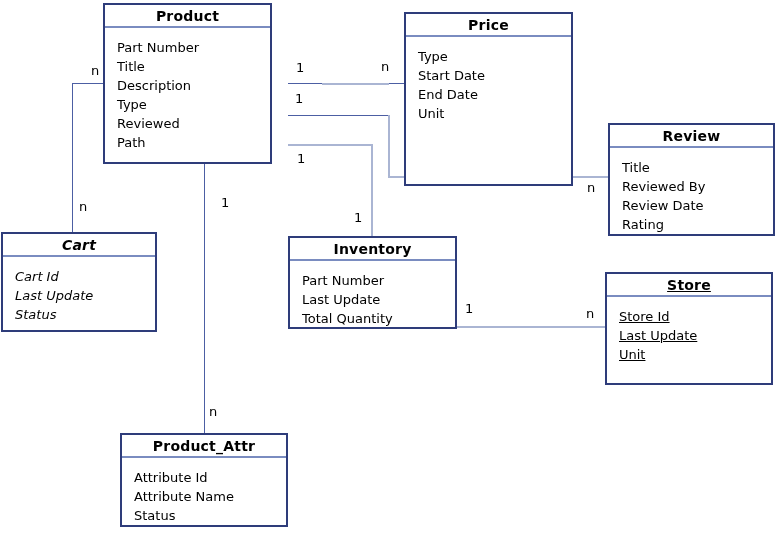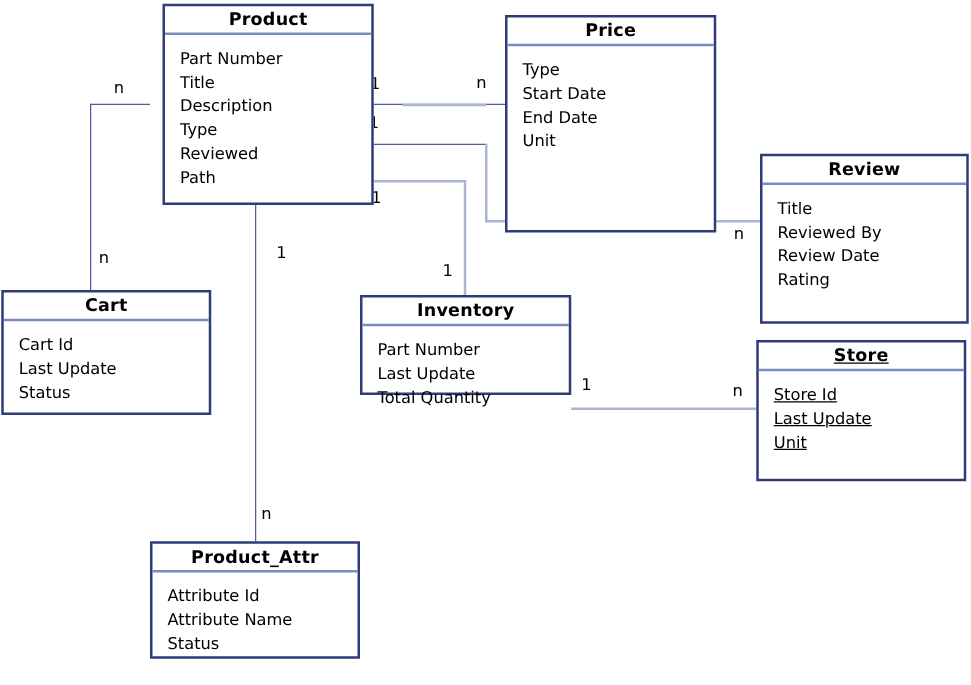--- a/index.html
+++ b/index.html
@@ -83,21 +83,21 @@
   <span class="card" style="left:381px; top:60px;">n</span>
   <span class="card" style="left:295px; top:92px;">1</span>
   <span class="card" style="left:587px; top:181px;">n</span>
   <span class="card" style="left:297px; top:152px;">1</span>
   <span class="card" style="left:354px; top:211px;">1</span>
   <span class="card" style="left:221px; top:196px;">1</span>
   <span class="card" style="left:209px; top:405px;">n</span>
   <span class="card" style="left:465px; top:302px;">1</span>
   <span class="card" style="left:586px; top:307px;">n</span>
 
-  <div class="entity" style="left:130px; top:3px; width:169px; height:161px;">
+  <div class="entity" style="left:103px; top:3px; width:169px; height:161px;">
     <div class="hdr">Product</div>
     <div class="attrs">
         <div class="attr">Part Number</div>
         <div class="attr">Title</div>
         <div class="attr">Description</div>
         <div class="attr">Type</div>
         <div class="attr">Reviewed</div>
         <div class="attr">Path</div>
       </div>
   </div>
@@ -105,40 +105,40 @@
   <div class="entity" style="left:404px; top:12px; width:169px; height:174px;">
     <div class="hdr">Price</div>
     <div class="attrs">
         <div class="attr">Type</div>
         <div class="attr">Start Date</div>
         <div class="attr">End Date</div>
         <div class="attr">Unit</div>
       </div>
   </div>
 
-  <div class="entity" style="left:608px; top:123px; width:167px; height:136px;">
+  <div class="entity" style="left:608px; top:123px; width:167px; height:113px;">
     <div class="hdr">Review</div>
     <div class="attrs">
         <div class="attr">Title</div>
         <div class="attr">Reviewed By</div>
         <div class="attr">Review Date</div>
         <div class="attr">Rating</div>
       </div>
   </div>
 
-  <div class="entity" style="left:1px; top:232px; width:168px; height:100px;">
+  <div class="entity" style="left:1px; top:232px; width:156px; height:100px;font-style:italic;">
     <div class="hdr">Cart</div>
     <div class="attrs">
         <div class="attr">Cart Id</div>
         <div class="attr">Last Update</div>
         <div class="attr">Status</div>
       </div>
   </div>
 
-  <div class="entity" style="left:288px; top:236px; width:169px; height:80px;">
+  <div class="entity" style="left:288px; top:236px; width:169px; height:93px;">
     <div class="hdr">Inventory</div>
     <div class="attrs">
         <div class="attr">Part Number</div>
         <div class="attr">Last Update</div>
         <div class="attr">Total Quantity</div>
       </div>
   </div>
 
   <div class="entity" style="left:605px; top:272px; width:168px; height:113px;text-decoration:underline;">
     <div class="hdr">Store</div>

